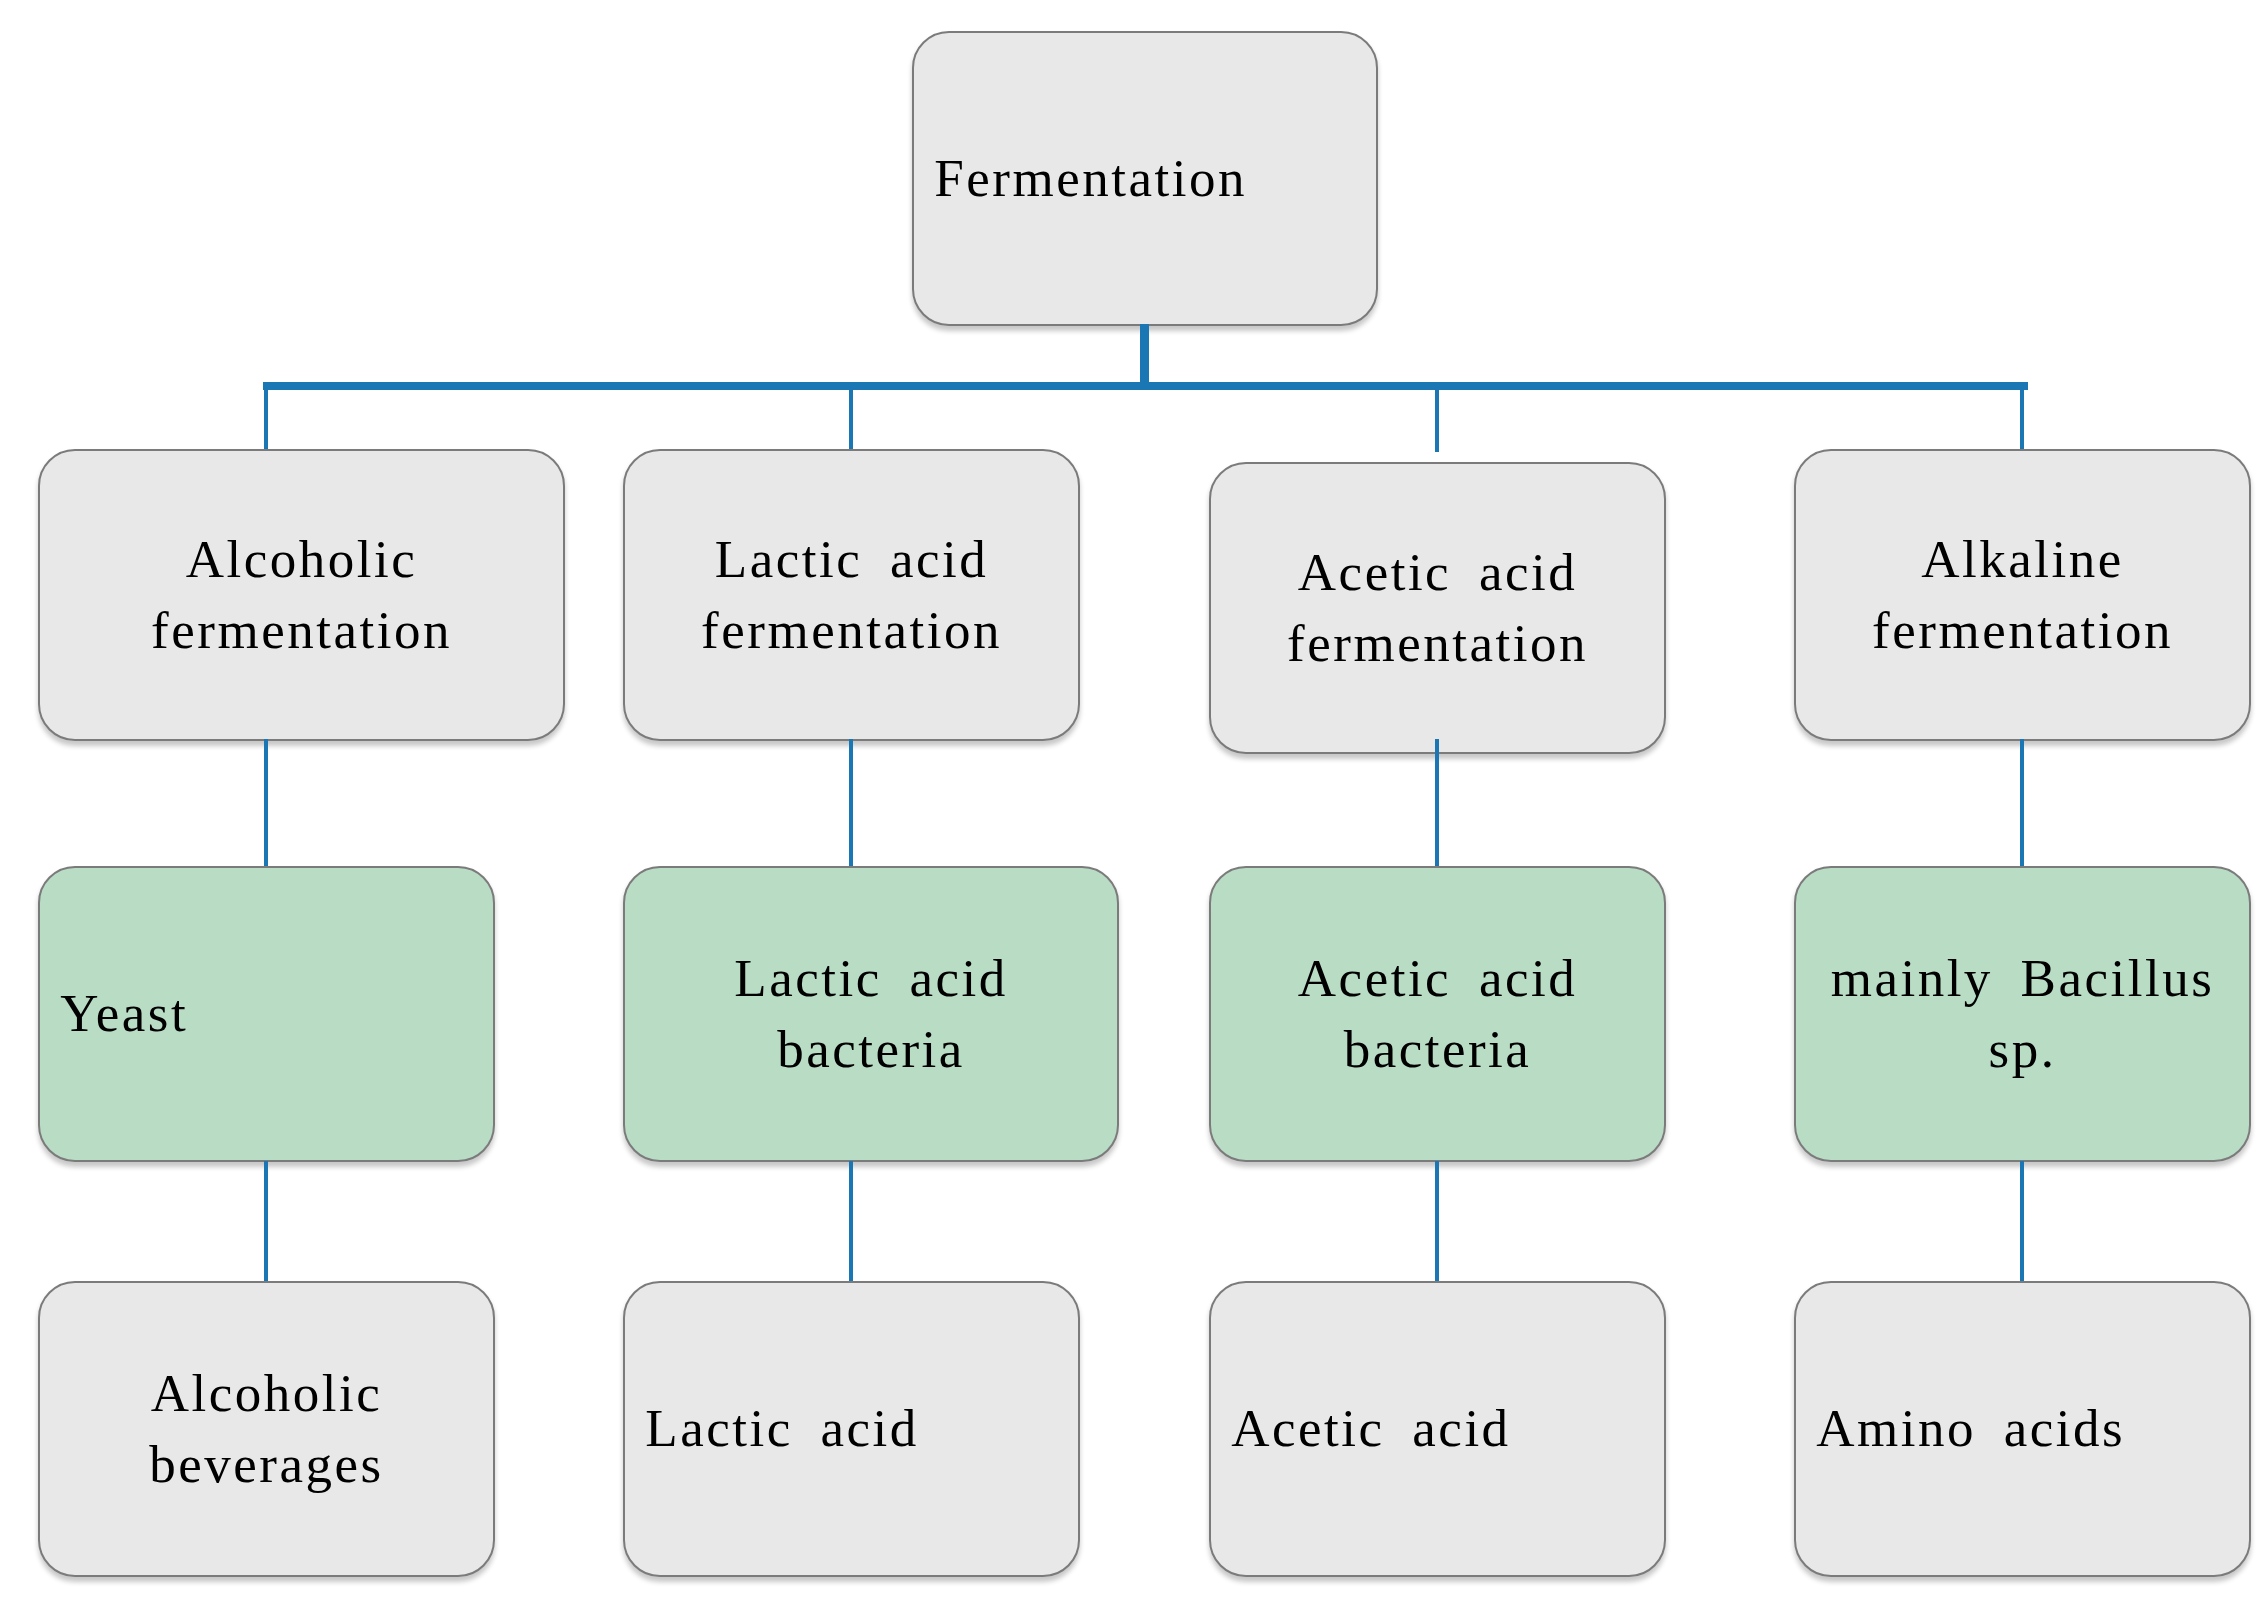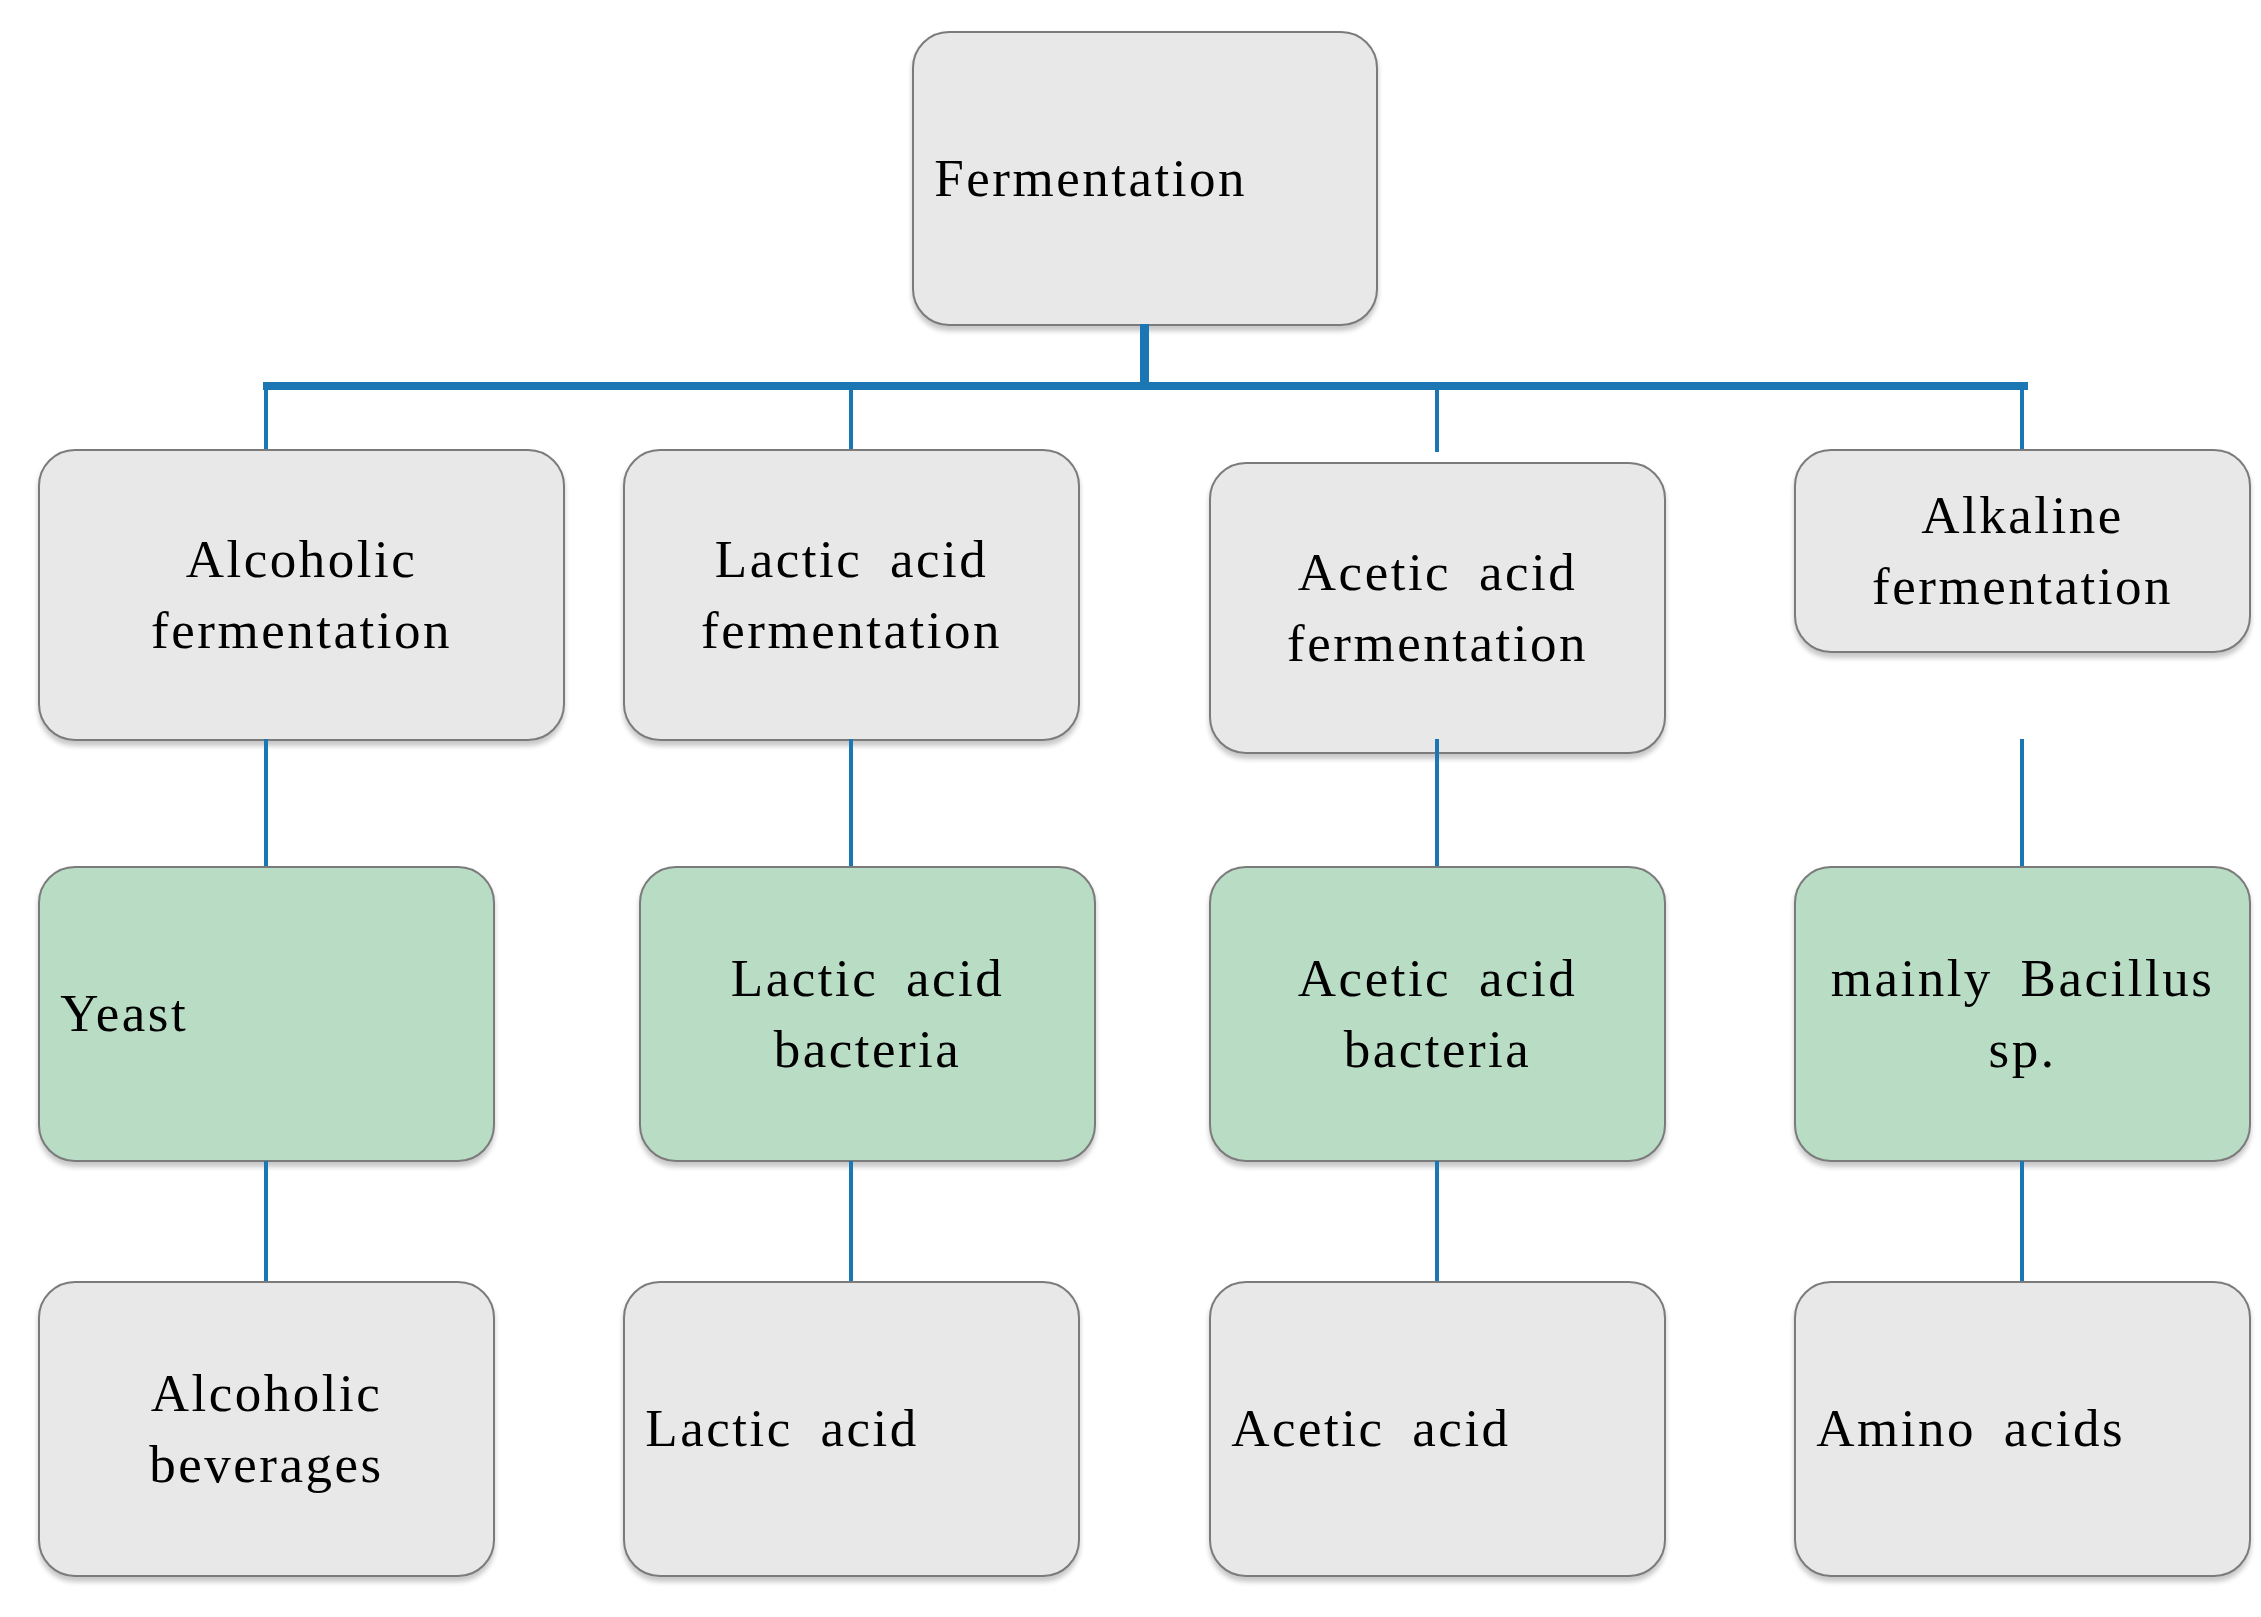--- a/index.html
+++ b/index.html
@@ -62,33 +62,33 @@
 
   <div class="node" style="left:38px;top:449px;width:527px;height:292px;">
     <span>Alcoholic fermentation</span>
   </div>
   <div class="node" style="left:623px;top:449px;width:457px;height:292px;">
     <span>Lactic acid fermentation</span>
   </div>
   <div class="node" style="left:1209px;top:462px;width:457px;height:292px;">
     <span>Acetic acid fermentation</span>
   </div>
-  <div class="node" style="left:1794px;top:449px;width:457px;height:204px;">
+  <div class="node" style="left:1794px;top:449px;width:457px;height:292px;">
     <span>Alkaline fermentation</span>
   </div>
 
   <div class="conn" style="left:264px;top:739px;width:4.2px;height:129px;"></div>
   <div class="conn" style="left:849px;top:739px;width:4.2px;height:129px;"></div>
   <div class="conn" style="left:1435px;top:739px;width:4.2px;height:129px;"></div>
   <div class="conn" style="left:2020px;top:739px;width:4.2px;height:129px;"></div>
 
   <div class="node green" style="left:38px;top:866px;width:457px;height:296px;">
     <span>Yeast</span>
   </div>
-  <div class="node green" style="left:623px;top:866px;width:457px;height:296px;margin-left:16px;">
+  <div class="node green" style="left:623px;top:866px;width:496px;height:296px;">
     <span>Lactic acid bacteria</span>
   </div>
   <div class="node green" style="left:1209px;top:866px;width:457px;height:296px;">
     <span>Acetic acid bacteria</span>
   </div>
   <div class="node green" style="left:1794px;top:866px;width:457px;height:296px;">
     <span>mainly Bacillus sp.</span>
   </div>
 
   <div class="conn" style="left:264px;top:1161px;width:4.2px;height:122px;"></div>

